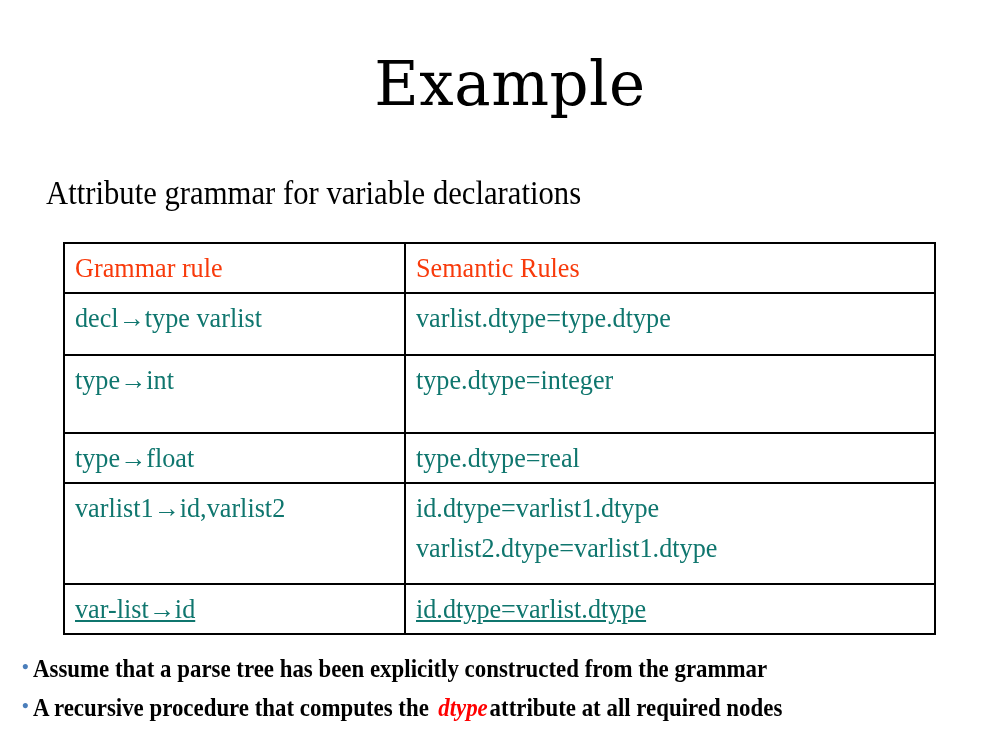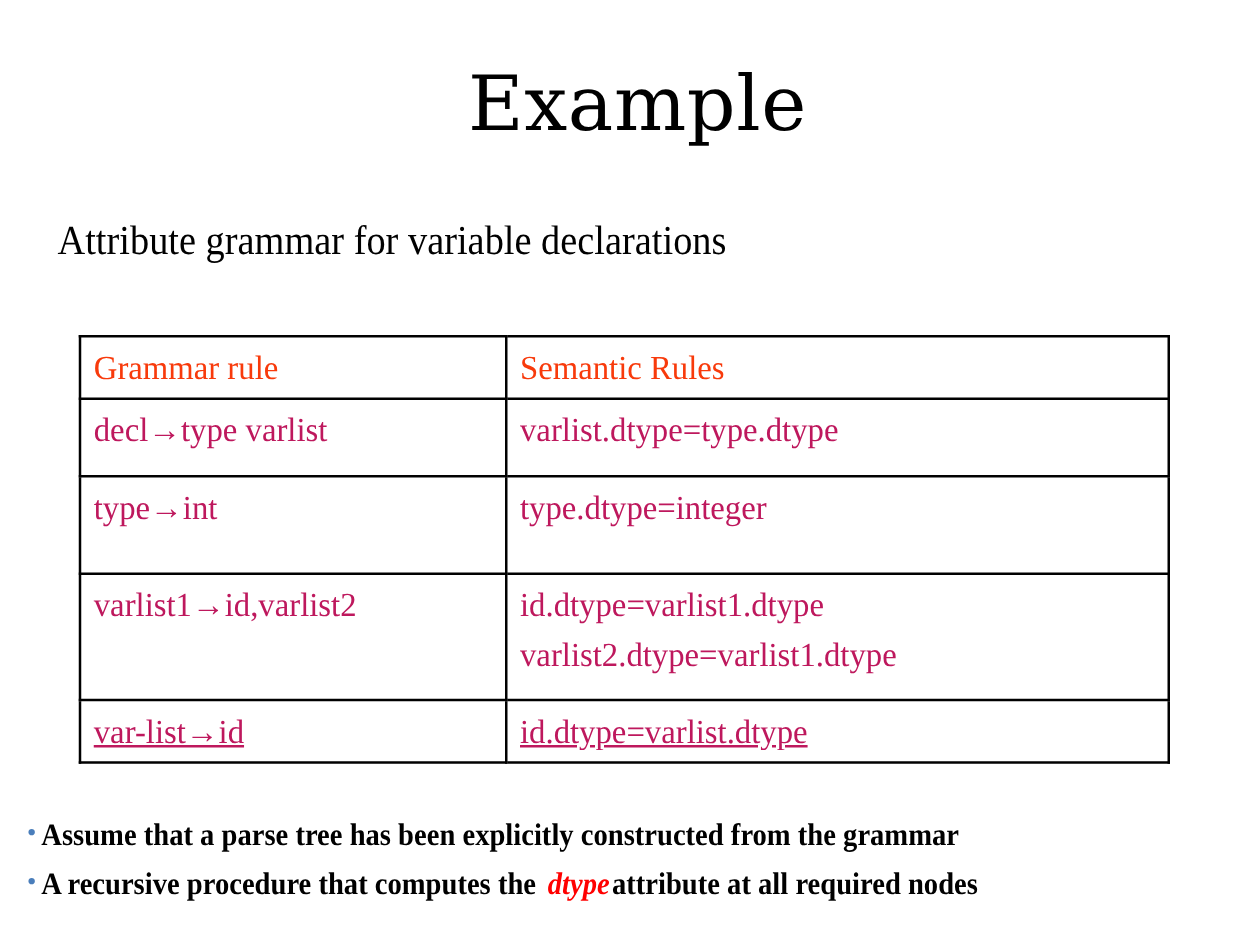--- a/index.html
+++ b/index.html
@@ -45,34 +45,34 @@
     font-weight: normal;
     transform: scaleX(0.93);
     transform-origin: left center;
     white-space: nowrap;
   }
 
   
   #grammar-table {
     position: absolute;
     left: 63px;
-    top: 268px;
+    top: 242px;
     width: 871px;
     border-collapse: collapse;
     table-layout: fixed;
   }
   #grammar-table td {
     border: 2px solid #000000;
     vertical-align: top;
     padding: 4px 0 4px 10px;
     font-family: "Liberation Serif", "DejaVu Serif", serif;
     font-size: 27px;
     line-height: 40px;
     font-weight: normal;
-    color: #be185d;
+    color: #0f766e;
   }
   #grammar-table col.col-rule   { width: 341px; }
   #grammar-table col.col-sem    { width: 530px; }
 
   #grammar-table tr.header-row td {
     color: #F83A0B;
   }
 
   .cell-line {
     display: block;
@@ -160,20 +160,28 @@
 
     <tr class="row-h-2">
       <td>
         <span class="cell-line">type→int</span>
       </td>
       <td>
         <span class="cell-line">type.dtype=integer</span>
       </td>
     </tr>
 
+    <tr class="row-h-3">
+      <td>
+        <span class="cell-line">type→float</span>
+      </td>
+      <td>
+        <span class="cell-line">type.dtype=real</span>
+      </td>
+    </tr>
 
     <tr class="row-h-4">
       <td>
         <span class="cell-line">varlist1→id,varlist2</span>
       </td>
       <td>
         <span class="cell-line">id.dtype=varlist1.dtype</span>
         <span class="cell-line">varlist2.dtype=varlist1.dtype</span>
       </td>
     </tr>

